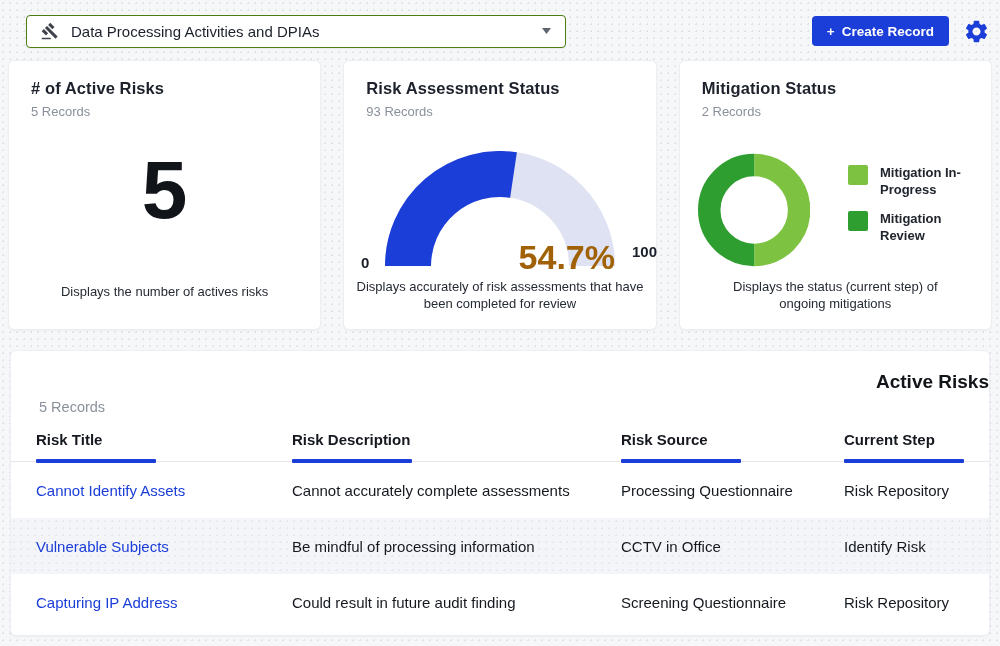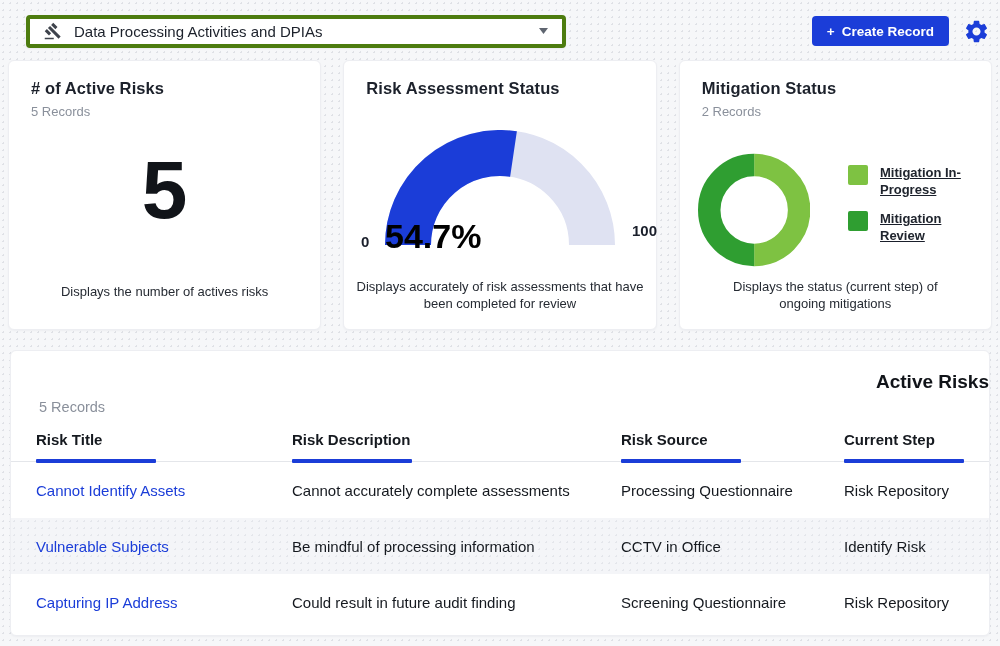--- a/index.html
+++ b/index.html
@@ -16,21 +16,21 @@
     font-family:"Liberation Sans", sans-serif;
     background-color:#f6f7f9;
     background-image:radial-gradient(#dfe1e6 1px, transparent 1px);
     background-size:7px 7px;
     color:var(--ink);
   }
   
   .topbar{display:flex;align-items:center;justify-content:space-between;padding:10px 10px 0 26px;height:52px;}
   .selector{
     display:flex;align-items:center;gap:12px;width:540px;height:33px;
-    background:#fff;border:4px solid #4d7c0f;border-radius:4px;
+    background:#fff;border:1px solid #4d7c0f;border-radius:4px;
     box-shadow:0 1px 2px rgba(16,24,40,.05);padding:0 14px;cursor:pointer;
   }
   .selector .label{font-size:15px;font-weight:500;color:#1c212b;flex:1;}
   .topbar-right{display:flex;align-items:center;gap:14px;}
   .btn-primary{
     display:flex;align-items:center;gap:7px;height:30px;padding:0 15px;
     background:var(--accent);color:#fff;border:none;border-radius:4px;
     font-family:inherit;font-size:13.5px;font-weight:700;cursor:pointer;
   }
   .gear-btn{background:none;border:none;cursor:pointer;display:flex;align-items:center;padding:0;}
@@ -47,26 +47,26 @@
     font-size:13px;line-height:1.3;color:#262b33;
   }
   .caption-high{bottom:28px;}
   .caption-constrain-b{max-width:302px;margin:0 auto;}
   .caption-constrain-c{max-width:236px;margin:0 auto;}
   .big-number{margin-top:26px;text-align:center;font-size:82px;font-weight:700;color:#111419;line-height:1.1;}
   
   .gauge-wrap{position:relative;width:230px;height:122px;margin:32px auto 0;}
   .gauge-min{position:absolute;left:-24px;bottom:2px;font-size:15px;font-weight:700;}
   .gauge-max{position:absolute;right:-42px;bottom:13px;font-size:15px;font-weight:700;}
-  .gauge-value{position:absolute;left:0;right:0;bottom:-4px;text-align:left;font-size:34px;font-weight:700;color:#000000;}
+  .gauge-value{position:absolute;left:0;right:0;bottom:-4px;text-align:right;font-size:34px;font-weight:700;color:#a16207;}
   
   .donut-row{display:flex;align-items:center;gap:38px;margin-top:26px;}
   .donut-svg{margin-left:-4px;}
   .legend{display:flex;flex-direction:column;gap:12px;margin-top:-10px;}
-  .legend-item{display:flex;align-items:flex-start;gap:12px;text-decoration:underline;}
+  .legend-item{display:flex;align-items:flex-start;gap:12px;}
   .legend-swatch{width:20px;height:20px;border-radius:2px;flex:0 0 auto;}
   .legend-label{font-size:13px;font-weight:700;line-height:1.3;max-width:108px;color:#20252e;}
   
   .table-card{
     margin:20px 10px 0 10px;height:286px;background:#fff;border:1px solid #edeef2;
     border-radius:6px;box-shadow:0 1px 2px rgba(16,24,40,.04);padding-top:20px;overflow:hidden;
   }
   .table-title{font-size:19px;font-weight:700;padding-left:28px;color:#111419;text-align:right;}
   .table-records{font-size:14.5px;color:var(--gray);padding-left:28px;margin-top:6px;}
   .tgrid{display:grid;grid-template-columns:256px 329px 223px 1fr;padding-left:25px;}
@@ -121,20 +121,21 @@
 
   <div class="card">
     <div class="card-title"># of Active Risks</div>
     <div class="card-records">5 Records</div>
     <div class="big-number">5</div>
     <div class="card-caption caption-high">Displays the number of actives risks</div>
   </div>
 
   <div class="card">
     <div class="card-title">Risk Assessment Status</div>
+    <div class="card-records">93 Records</div>
     <div class="gauge-wrap">
       <svg width="230" height="122" viewBox="0 0 230 122">
         <path id="gauge-track" d="M 23 115 A 92 92 0 0 1 207 115" fill="none" stroke-width="46" stroke="#DFE2F2"></path>
         <path id="gauge-fill" fill="none" stroke-width="46" stroke="#1B3DD8" d="M 23 115 A 92 92 0 0 1 128.5 24.0"></path>
       </svg>
       <div class="gauge-min">0</div>
       <div class="gauge-max">100</div>
       <div class="gauge-value">54.7%</div>
     </div>
     <div class="card-caption caption-constrain-b">Displays accurately of risk assessments that have been completed for review</div>

